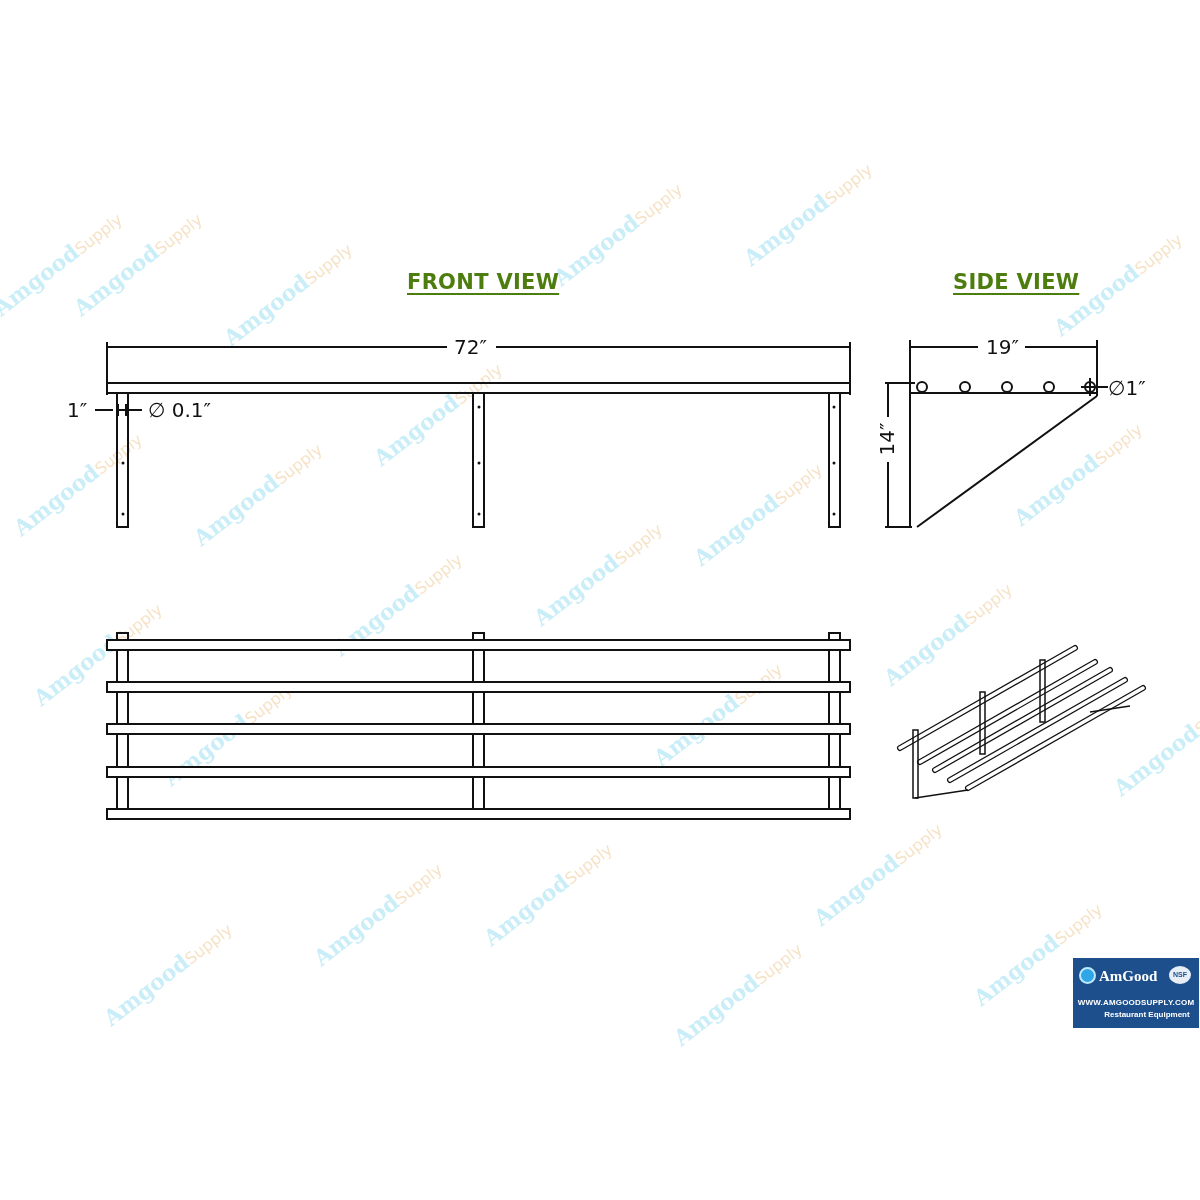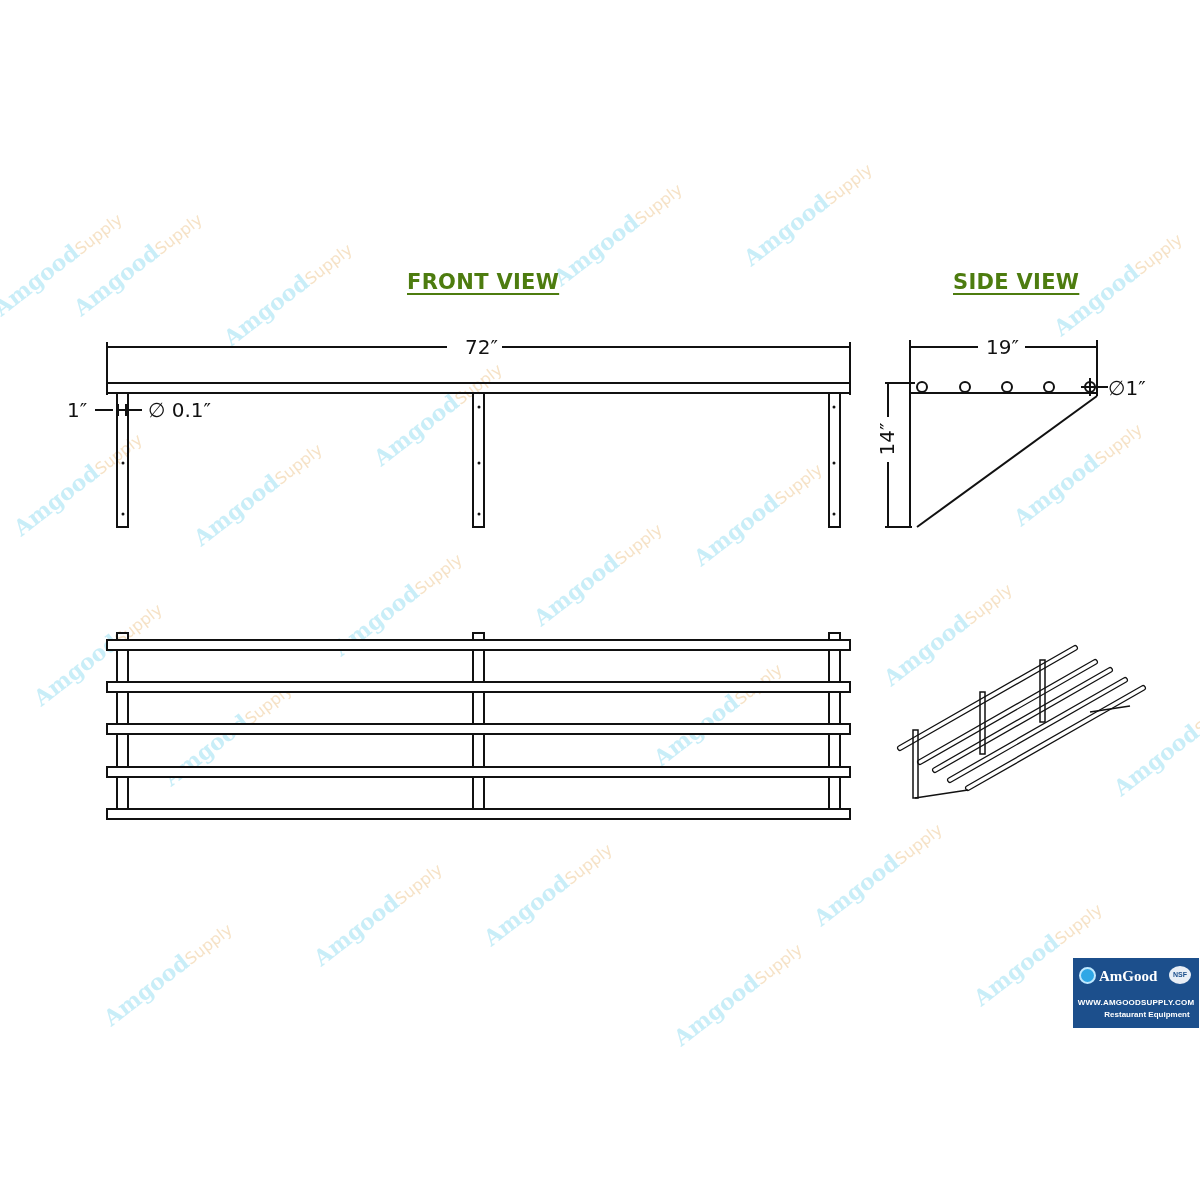--- a/index.html
+++ b/index.html
@@ -128,21 +128,21 @@
       <rect x="980" y="692" width="5" height="62"></rect>
       <rect x="1040" y="660" width="5" height="62"></rect>
       <line x1="915" y1="798" x2="968" y2="790"></line>
       <line x1="1090" y1="712" x2="1130" y2="706"></line>
     </g>
   </svg>
 
   <div class="title" style="left:407px;top:270px;">FRONT VIEW</div>
   <div class="title" style="left:953px;top:270px;">SIDE VIEW</div>
 
-  <div class="dim" style="left:461px;top:336px;text-align:center;">72″</div>
+  <div class="dim" style="left:450px;top:336px;text-align:center;">72″</div>
   <div class="dim" style="left:63px;top:399px;background:transparent;">1″</div>
   <div class="dim" style="left:144px;top:399px;background:transparent;">∅ 0.1″</div>
 
   <div class="dim" style="left:982px;top:336px;">19″</div>
   <div class="dim" style="left:867px;top:428px;transform:rotate(-90deg);transform-origin:center;">14″</div>
   <div class="dim" style="left:1104px;top:377px;background:transparent;">∅1″</div>
 
   <div class="badge">
     <div class="logo"></div>
     <div class="brand">AmGood</div>

